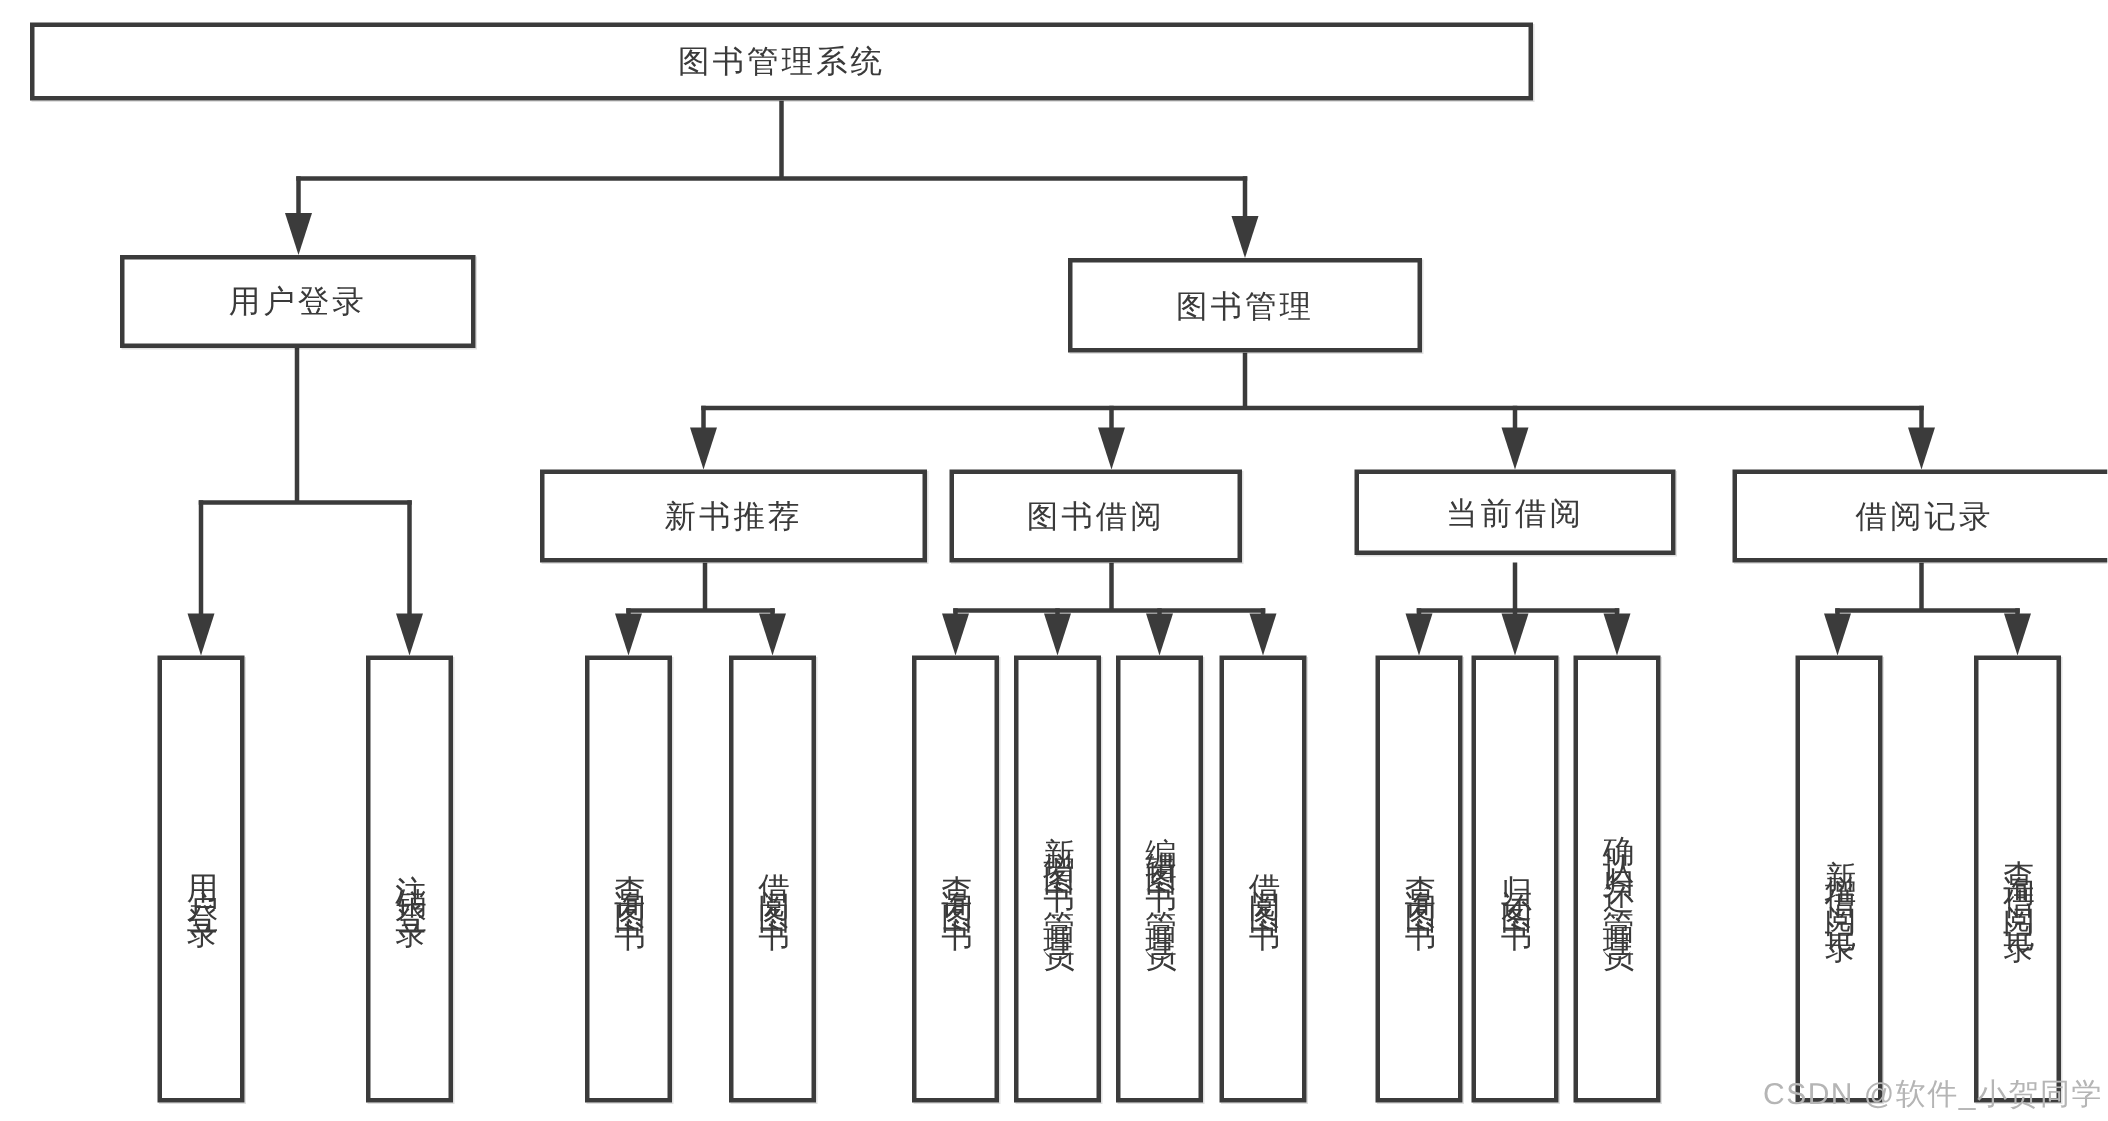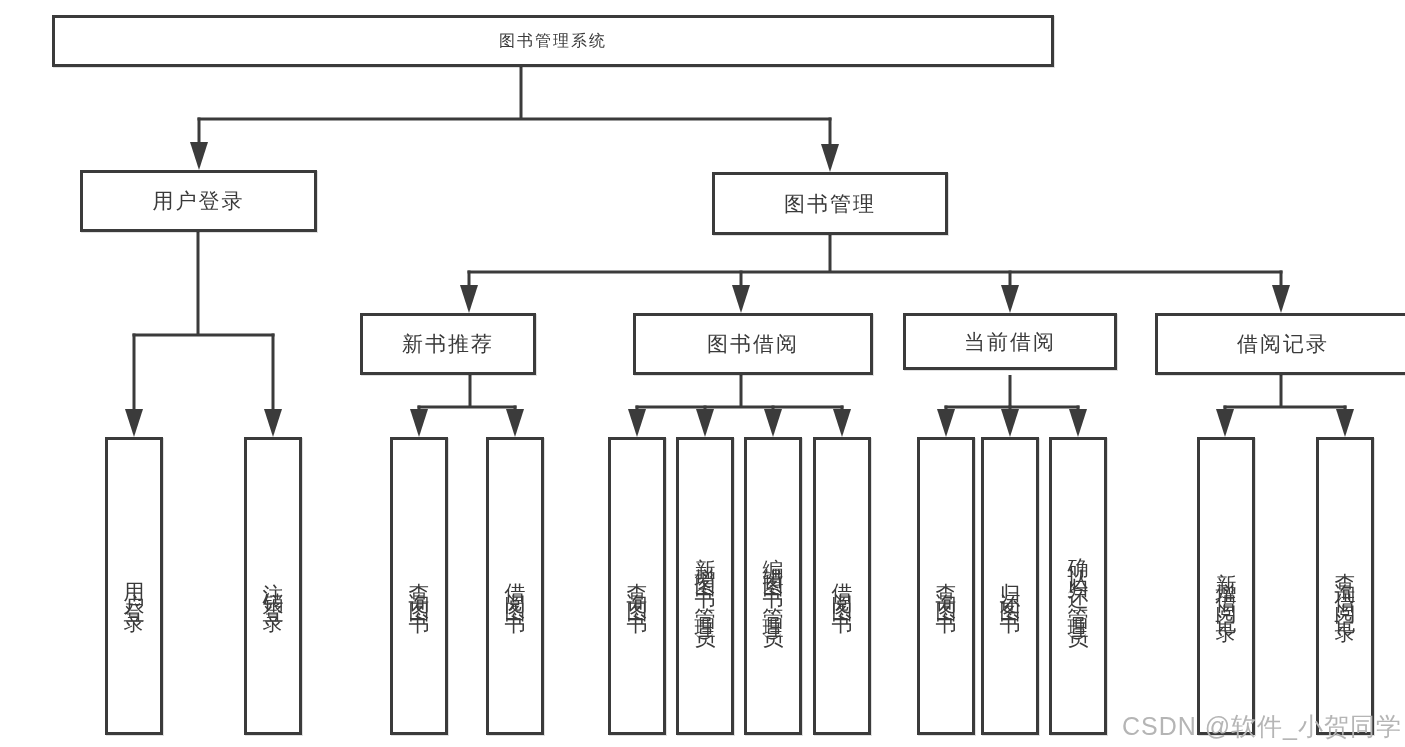--- a/index.html
+++ b/index.html
@@ -21,34 +21,34 @@
     box-sizing: border-box;
     border: 3px solid #3b3b3b;
     background: #ffffff;
     display: flex;
     align-items: center;
     justify-content: center;
     color: #3a3a3a;
     box-shadow: 1px 1px 0 rgba(0,0,0,0.12);
   }
   .hbox { font-size: 21px; letter-spacing: 2px; }
-  .root-box { font-size: 16px; letter-spacing: 2px; margin-left: 32px; }
+  .root-box { font-size: 21px; letter-spacing: 2px; }
   .vbox span {
     writing-mode: vertical-rl;
     text-orientation: mixed;
     font-size: 21px;
     letter-spacing: 10px;
     line-height: 1.05;
     color: #3a3a3a;
   }
   .watermark {
     position: absolute;
     right: 3px;
     bottom: 4px;
-    font-size: 25px;
+    font-size: 20px;
     color: #b5b5b5;
     letter-spacing: 1px;
     white-space: nowrap;
   }
 </style>
 </head>
 <body>
 
 <div class="canvas">
 
@@ -129,24 +129,24 @@
     <span>图书管理系统</span>
   </div>
 
   <div class="node hbox" style="left:80px; top:170px; width:237px; height:62px;">
     <span>用户登录</span>
   </div>
   <div class="node hbox" style="left:712px; top:172px; width:236px; height:63px;align-items:center;">
     <span>图书管理</span>
   </div>
 
-  <div class="node hbox" style="left:360px; top:313px; width:176px; height:62px;">
+  <div class="node hbox" style="left:360px; top:313px; width:258px; height:62px;">
     <span>新书推荐</span>
   </div>
-  <div class="node hbox" style="left:633px; top:313px; width:240px; height:62px;text-align:center;">
+  <div class="node hbox" style="left:633px; top:313px; width:195px; height:62px;text-align:center;">
     <span>图书借阅</span>
   </div>
   <div class="node hbox" style="left:903px; top:313px; width:214px; height:57px;">
     <span>当前借阅</span>
   </div>
   <div class="node hbox" style="left:1155px; top:313px; width:256px; height:62px;">
     <span>借阅记录</span>
   </div>
 
   <div class="node vbox" style="left:105px; top:437px; width:58px; height:298px;">

